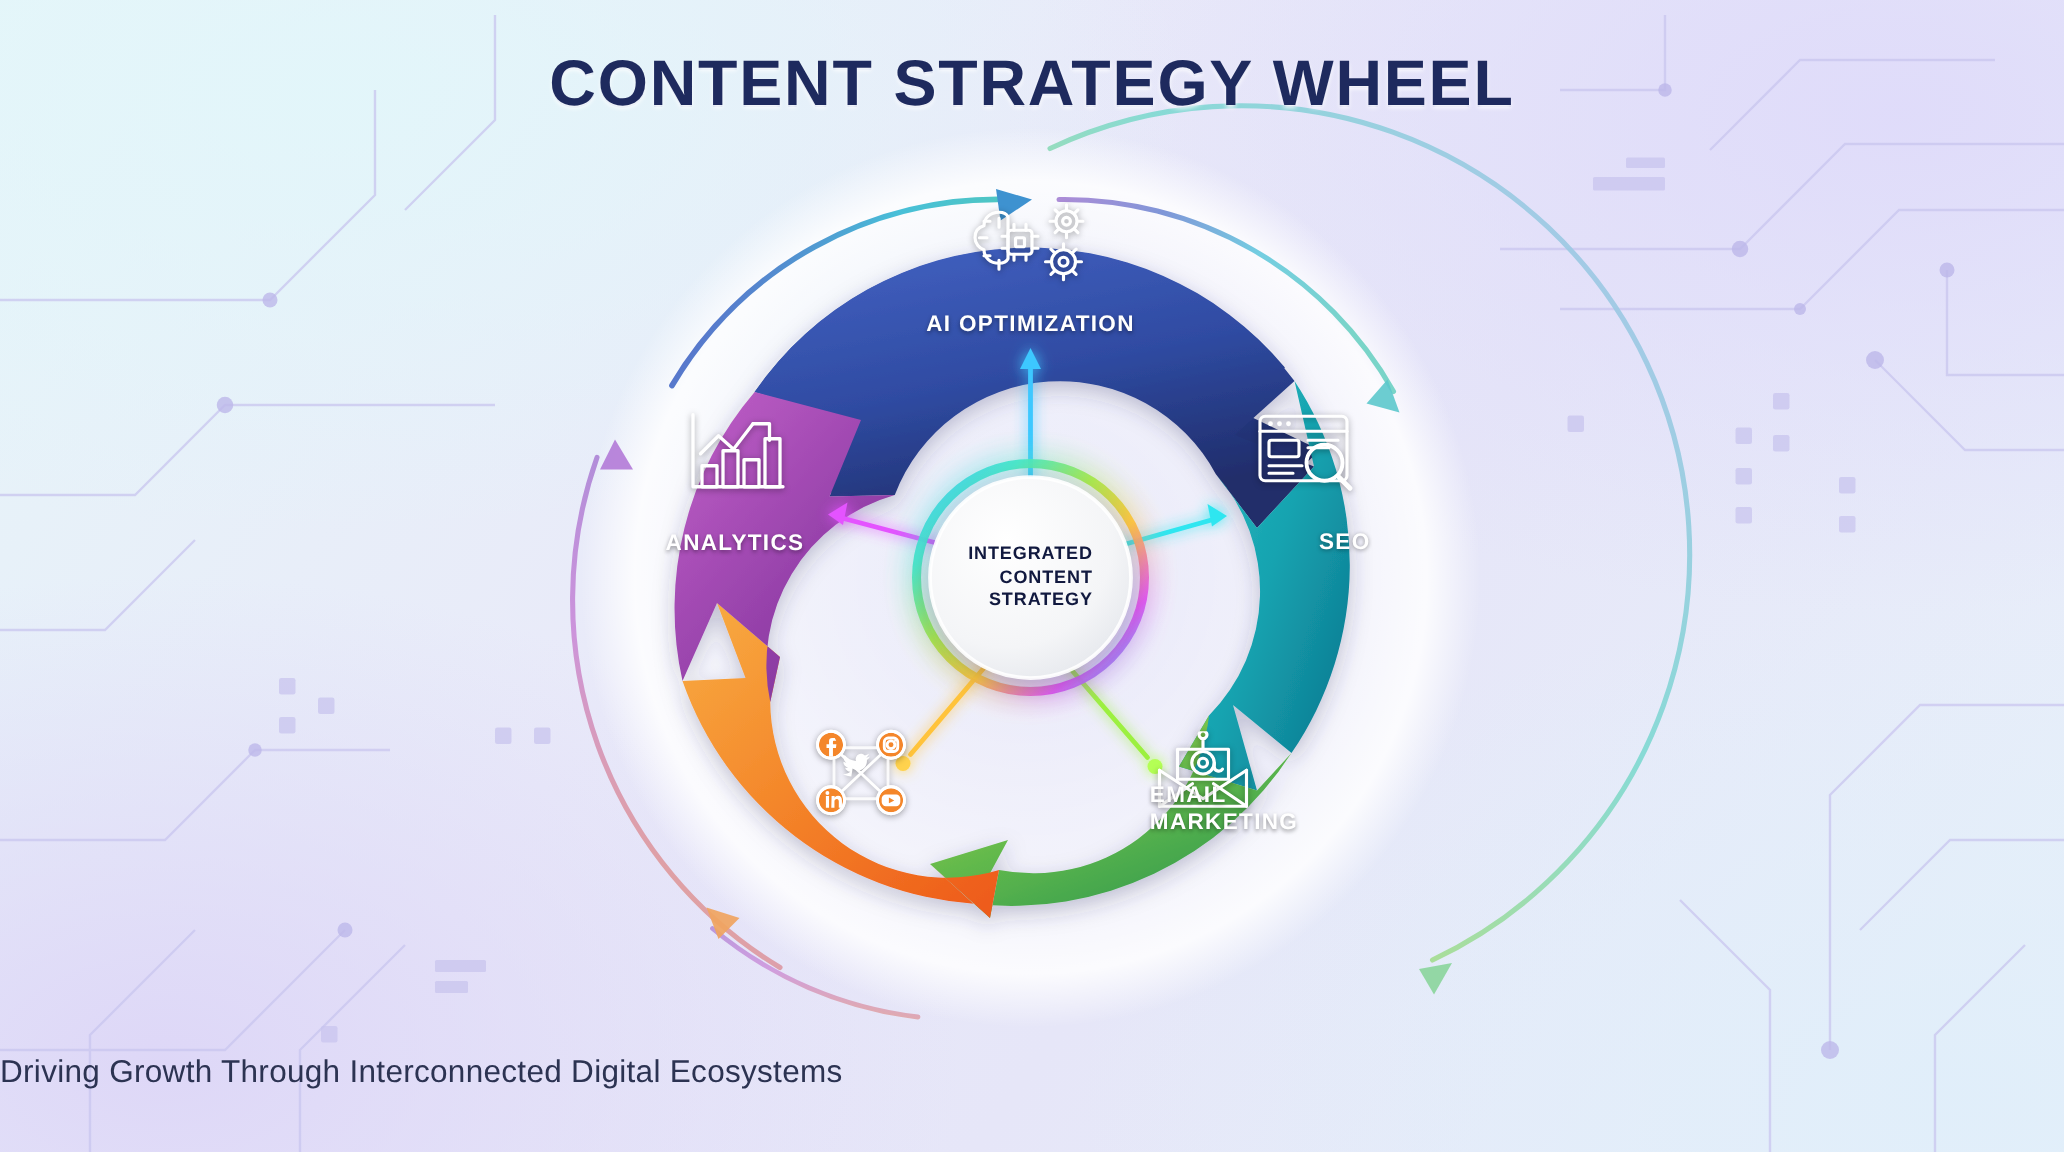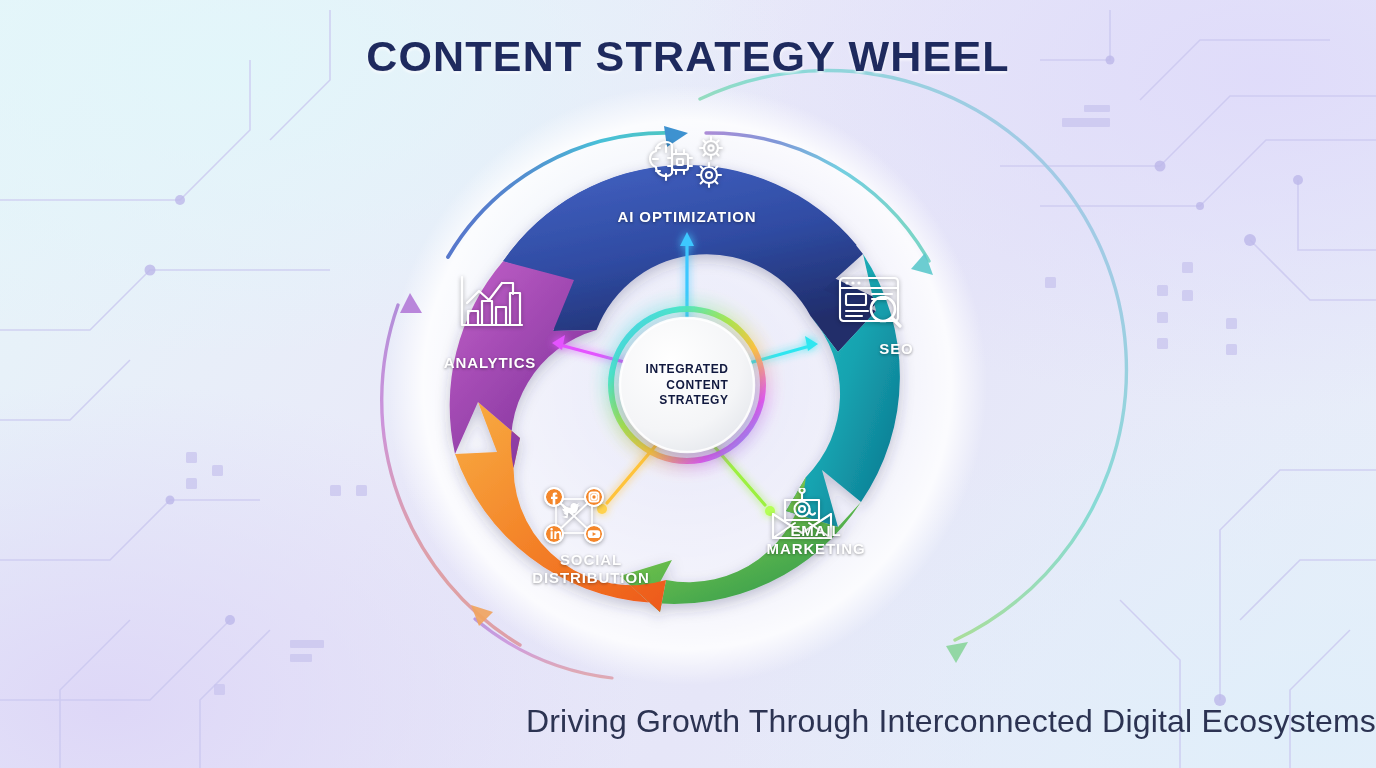--- a/index.html
+++ b/index.html
@@ -47,32 +47,31 @@
     letter-spacing: 1.2px;
     color: #1e2a5e;
     text-shadow: 0 2px 3px rgba(255,255,255,0.85), 0 1px 0 rgba(120,130,190,0.25);
   }
   
   .subtitle {
     position: absolute;
     left: 0;
     top: 703px;
     width: 1376px;
-    text-align: right;
-    font-size: 32px;
+    text-align: left;
+    font-size: 21px;
     font-weight: 400;
     color: #2c3352;
     letter-spacing: 0.2px;
   }
 
   
   .seg-label {
     position: absolute;
     transform: translate(-50%, -50%);
-    text-align: center;
     color: #ffffff;
     font-size: 15px;
     font-weight: 700;
     letter-spacing: 0.9px;
     line-height: 1.22;
     text-shadow: 0 1px 3px rgba(0,0,0,0.40);
     white-space: pre-line;
     pointer-events: none;
   }
   .seg-icon {
@@ -471,27 +470,25 @@
       <rect x="55" y="24" width="10" height="32"></rect>
       <path d="M12 34l12-12 10 9 13-17"></path>
       <path d="M47 14h11v11"></path>
     </svg>
   </div>
 
   <div class="title">CONTENT STRATEGY WHEEL</div>
 
   <div class="seg-label" style="left:687px; top:217px;">AI OPTIMIZATION</div>
 
-  <div class="seg-label" style="left:876px; top:349px;padding-left:41px;">SEO</div>
+  <div class="seg-label" style="left:876px; top:362px;padding-left:41px;">SEO</div>
 
   <div class="seg-label" style="left:816px; top:540px;">EMAIL
 MARKETING</div>
 
-  <div class="seg-label" style="left:591px; top:569px;">SOCIAL
-DISTRIBUTION</div>
 
   <div class="seg-label" style="left:490px; top:350px;margin-top:13px;">ANALYTICS</div>
 
   <div class="hub-text" style="left:687px; top:385px;">INTEGRATED
 CONTENT
 STRATEGY</div>
 
   <div class="subtitle">Driving Growth Through Interconnected Digital Ecosystems</div>
 
 </div>

